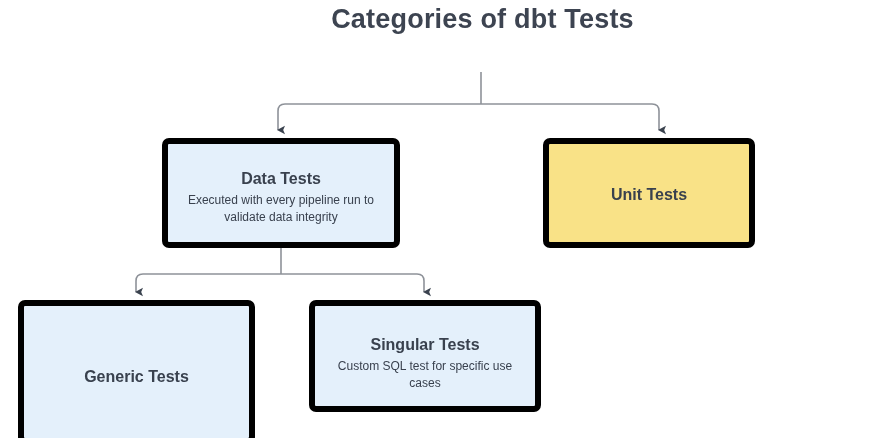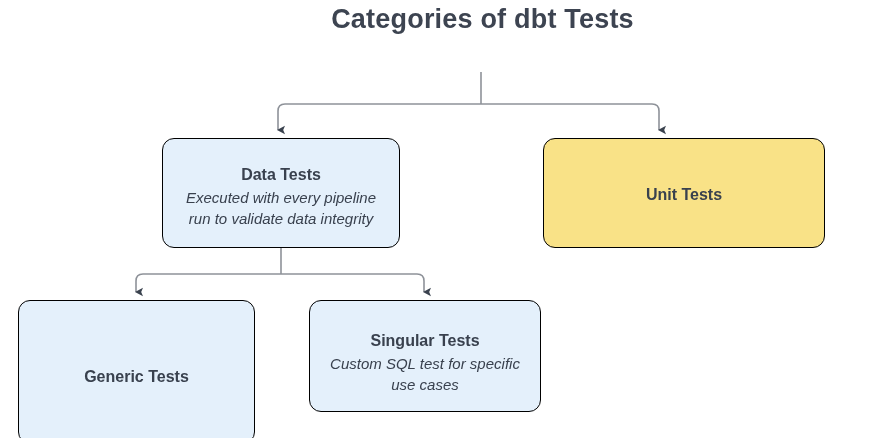--- a/index.html
+++ b/index.html
@@ -37,22 +37,22 @@
     text-align: center;
     font-size: 27px;
     font-weight: bold;
     color: #3d4451;
     letter-spacing: 0.2px;
     margin-left: 47px;
   }
   .node {
     position: absolute;
     box-sizing: border-box;
-    border: 1px solid #000000;
-    border-radius: 12px;
+    border: 6px solid #000000;
+    border-radius: 7px;
     display: flex;
     flex-direction: column;
     align-items: center;
     justify-content: center;
     text-align: center;
     padding: 0 10px;
   }
   .node-blue {
     background: #e4f0fb;
   }
@@ -60,30 +60,29 @@
     background: #f9e287;
   }
   .node-title {
     font-size: 16px;
     font-weight: bold;
     color: #39414e;
     line-height: 1.2;
     margin-bottom: 4px;
   }
   .node-desc {
-    font-size: 15px;
+    font-size: 12px;
     font-weight: normal;
     color: #39414e;
     line-height: 1.35;
     max-width: 205px;
-    font-style: italic;
   }
   
   #node-data-tests     { left: 162px; top: 138px; width: 238px; height: 110px; }
-  #node-unit-tests     { left: 543px; top: 138px; width: 282px; height: 110px; }
+  #node-unit-tests     { left: 543px; top: 138px; width: 212px; height: 110px; }
   #node-generic-tests  { left: 18px;  top: 300px; width: 237px; height: 144px; }
   #node-singular-tests { left: 309px; top: 300px; width: 232px; height: 112px; }
   #node-data-tests .node-title,
   #node-unit-tests .node-title { margin-top: 8px; }
   #node-generic-tests .node-title,
   #node-singular-tests .node-title { margin-top: 14px; }
 </style>
 </head>
 <body>
 

